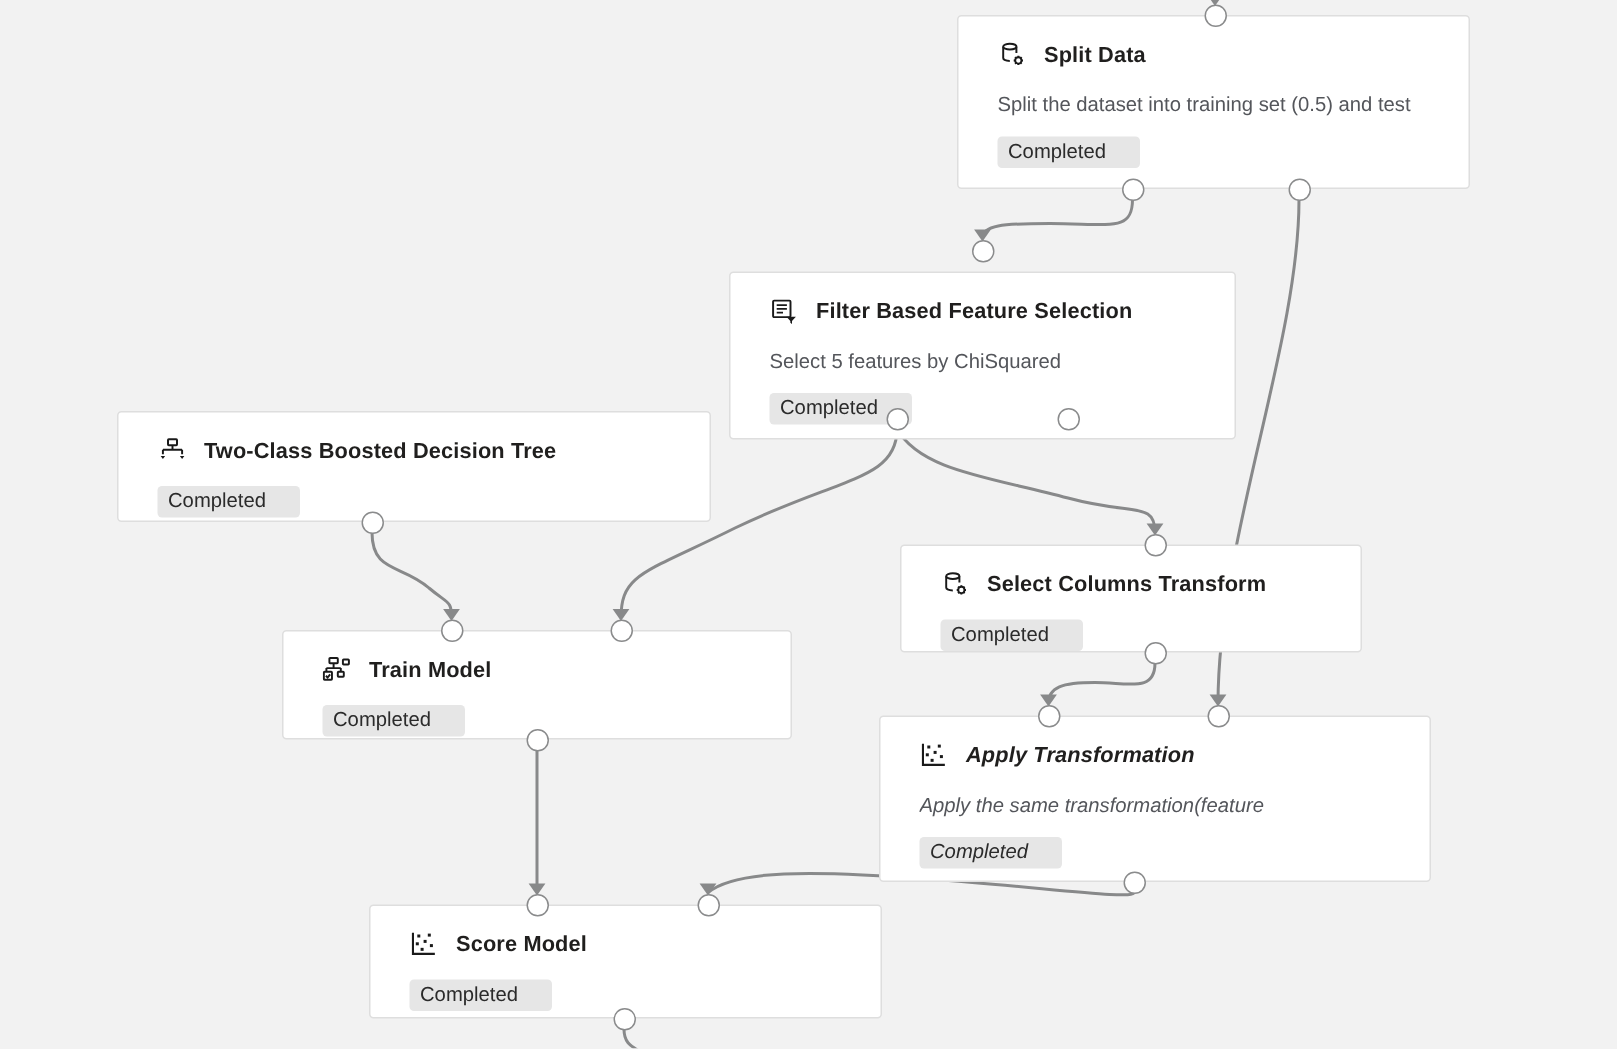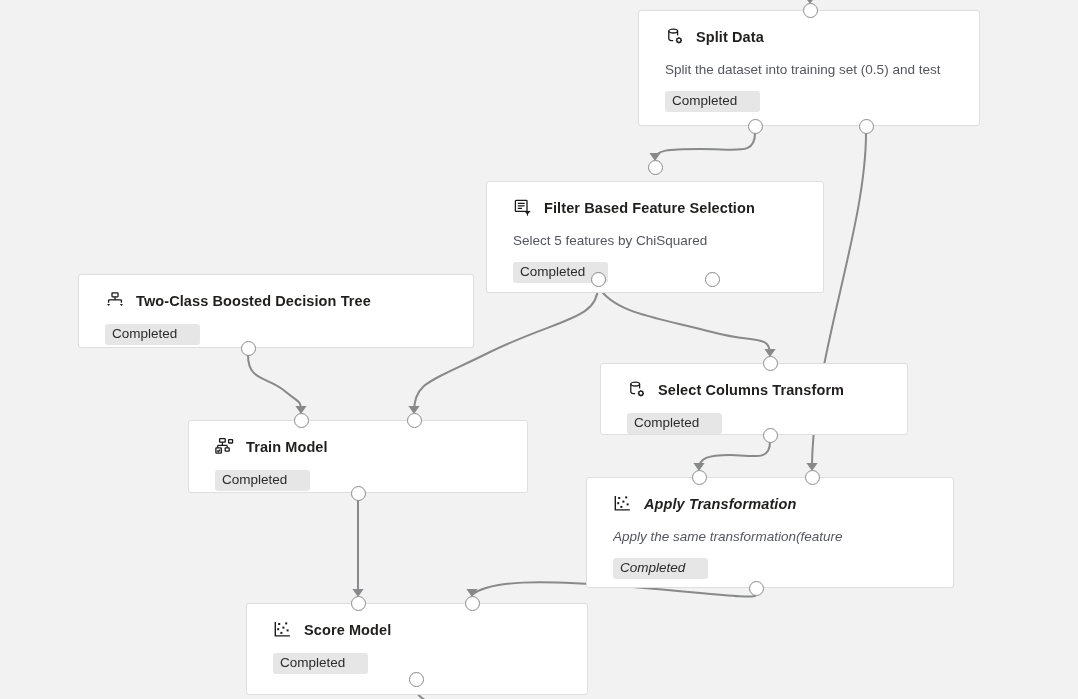--- a/index.html
+++ b/index.html
@@ -240,21 +240,21 @@
                 <rect x="9.4" y="6.6" width="2.0" height="2.0" fill="currentColor" stroke="none"></rect>
                 <rect x="13.6" y="9.4" width="2.0" height="2.0" fill="currentColor" stroke="none"></rect>
                 <rect x="7.4" y="11.9" width="2.0" height="2.0" fill="currentColor" stroke="none"></rect>
               </svg></span>
             <span class="node-title">Apply Transformation</span>
           </div>
           <div class="node-desc">Apply the same transformation(feature</div>
           <div class="node-status">Completed</div>
         </div>
       </div>
-      <div class="node no-desc" style="left: 246px; top: 603px; width: 342px; height: 92px;">
+      <div class="node no-desc" style="left: 246px; top: 603px; width: 342px; height: 76px;">
         <div class="node-accent" style="background: rgb(31, 139, 31);"></div>
         <div class="node-body">
           <div class="node-head">
             <span class="node-icon"><svg viewBox="0 0 20 20" fill="none" stroke="currentColor" stroke-width="1.4">
                 <path d="M2.3 1.9v14.0h14.6"></path>
                 <rect x="5.2" y="3.0" width="2.0" height="2.0" fill="currentColor" stroke="none"></rect>
                 <rect x="12.2" y="2.4" width="2.0" height="2.0" fill="currentColor" stroke="none"></rect>
                 <rect x="4.2" y="8.2" width="2.0" height="2.0" fill="currentColor" stroke="none"></rect>
                 <rect x="9.4" y="6.6" width="2.0" height="2.0" fill="currentColor" stroke="none"></rect>
                 <rect x="13.6" y="9.4" width="2.0" height="2.0" fill="currentColor" stroke="none"></rect>

